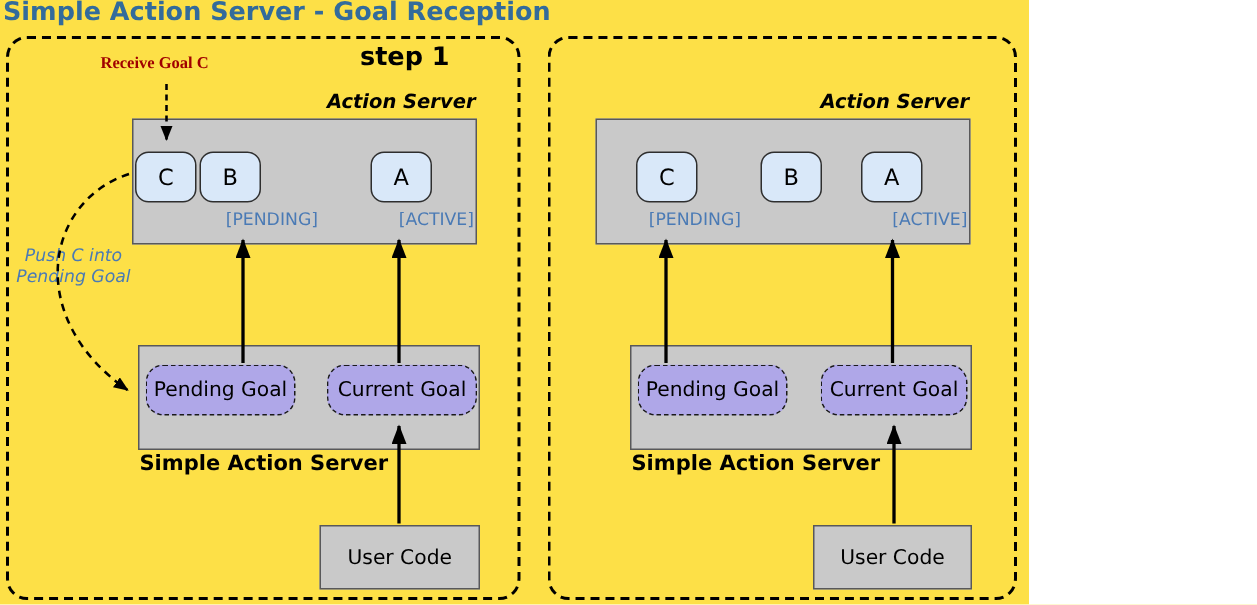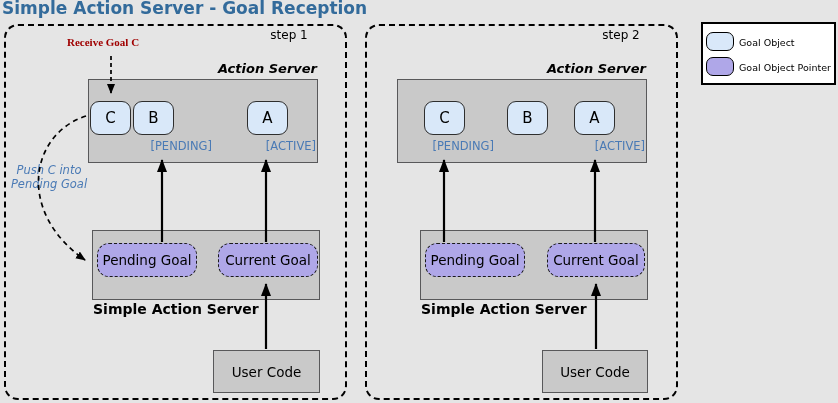--- a/index.html
+++ b/index.html
@@ -1,29 +1,29 @@
 <!DOCTYPE html>
 <html><head>
 <meta charset="utf-8">
 <style>
   html,body{margin:0;padding:0;background:#ffffff;}
   #canvas{
-    position:relative;width:838px;height:403px;overflow:hidden;
+    position:relative;width:686px;height:403px;overflow:hidden;
     font-family:"DejaVu Sans","Liberation Sans",sans-serif;
-    background:#e5e5e5;
+    background:#fde047;
   }
   .abs{position:absolute;}
   .page-title{
     left:2px;top:-2px;font-size:17px;font-weight:bold;color:#336B9B;
     letter-spacing:0px;white-space:nowrap;
   }
   .step-frame{
     border:2px dashed #000;border-radius:14px;background:transparent;
   }
-  .step-label{font-size:12px;font-weight:normal;color:#000;text-align:center;white-space:nowrap;}
+  .step-label{font-size:17px;font-weight:bold;color:#000;text-align:left;white-space:nowrap;}
   .as-label{font-size:13px;font-weight:bold;color:#000;text-align:right;white-space:nowrap;font-style:italic;}
   .gray-box{background:#C9C9C9;border:1.5px solid #58585A;box-sizing:border-box;text-align:center;}
   .goal-box{
     background:#D9E8F9;border:1.6px solid #2e2e2e;border-radius:9px;
     display:flex;align-items:center;justify-content:center;
     font-size:15px;color:#000;box-sizing:border-box;
   }
   .status-text{
     font-size:11.5px;color:#4A7AB5;text-align:right;white-space:nowrap;
   }
@@ -93,21 +93,20 @@
   <div class="abs pointer-box" style="left:218px;top:243px;width:100px;height:34px;">
     <span>Current Goal</span>
   </div>
   <div class="abs sas-label" style="left:93px;top:301px;">Simple Action Server</div>
 
   <div class="abs gray-box usercode-box" style="left:213px;top:350px;width:107px;height:43px;">
     <span>User Code</span>
   </div>
 
   <div class="abs step-frame" style="left:365px;top:24px;width:309px;height:372px;"></div>
-  <div class="abs step-label" style="left:572px;top:28px;width:98px;">step 2</div>
 
   <div class="abs as-label" style="left:489px;top:61px;width:157px;">Action Server</div>
 
   <div class="abs gray-box" style="left:397px;top:79px;width:250px;height:84px;"></div>
 
   <div class="abs goal-box" style="left:424px;top:101px;width:41px;height:34px;">
     <span>C</span>
   </div>
   <div class="abs goal-box" style="left:507px;top:101px;width:41px;height:34px;">
     <span>B</span>

